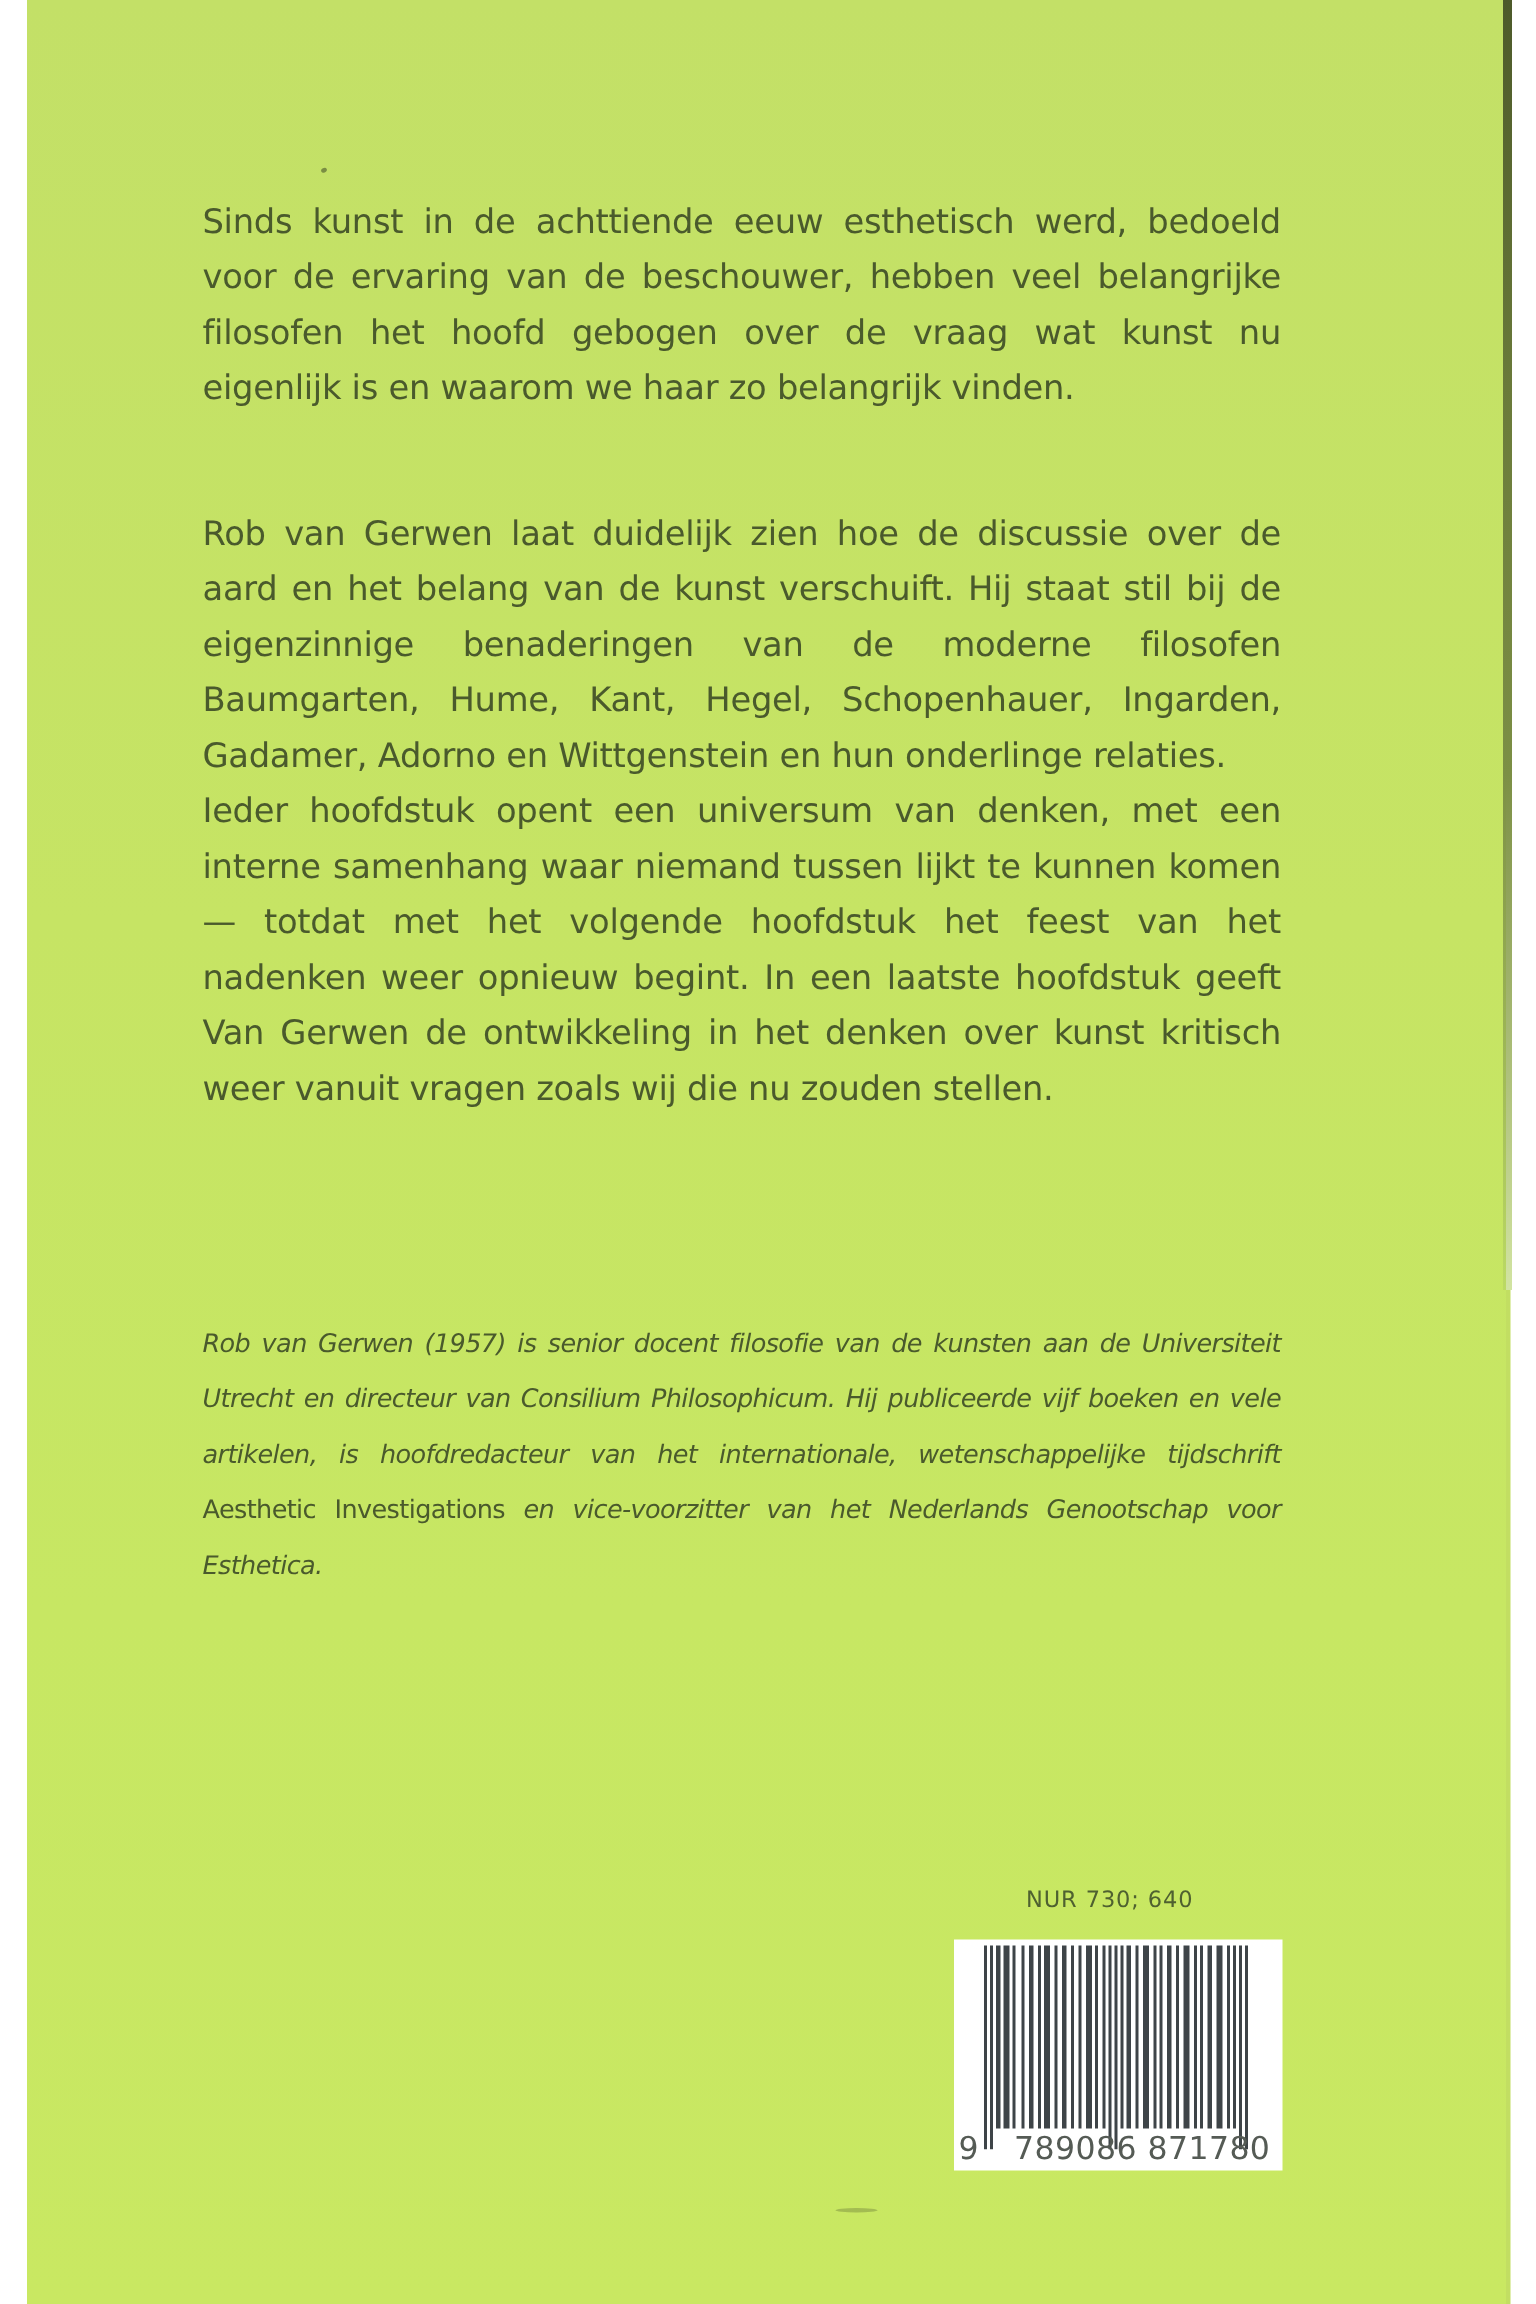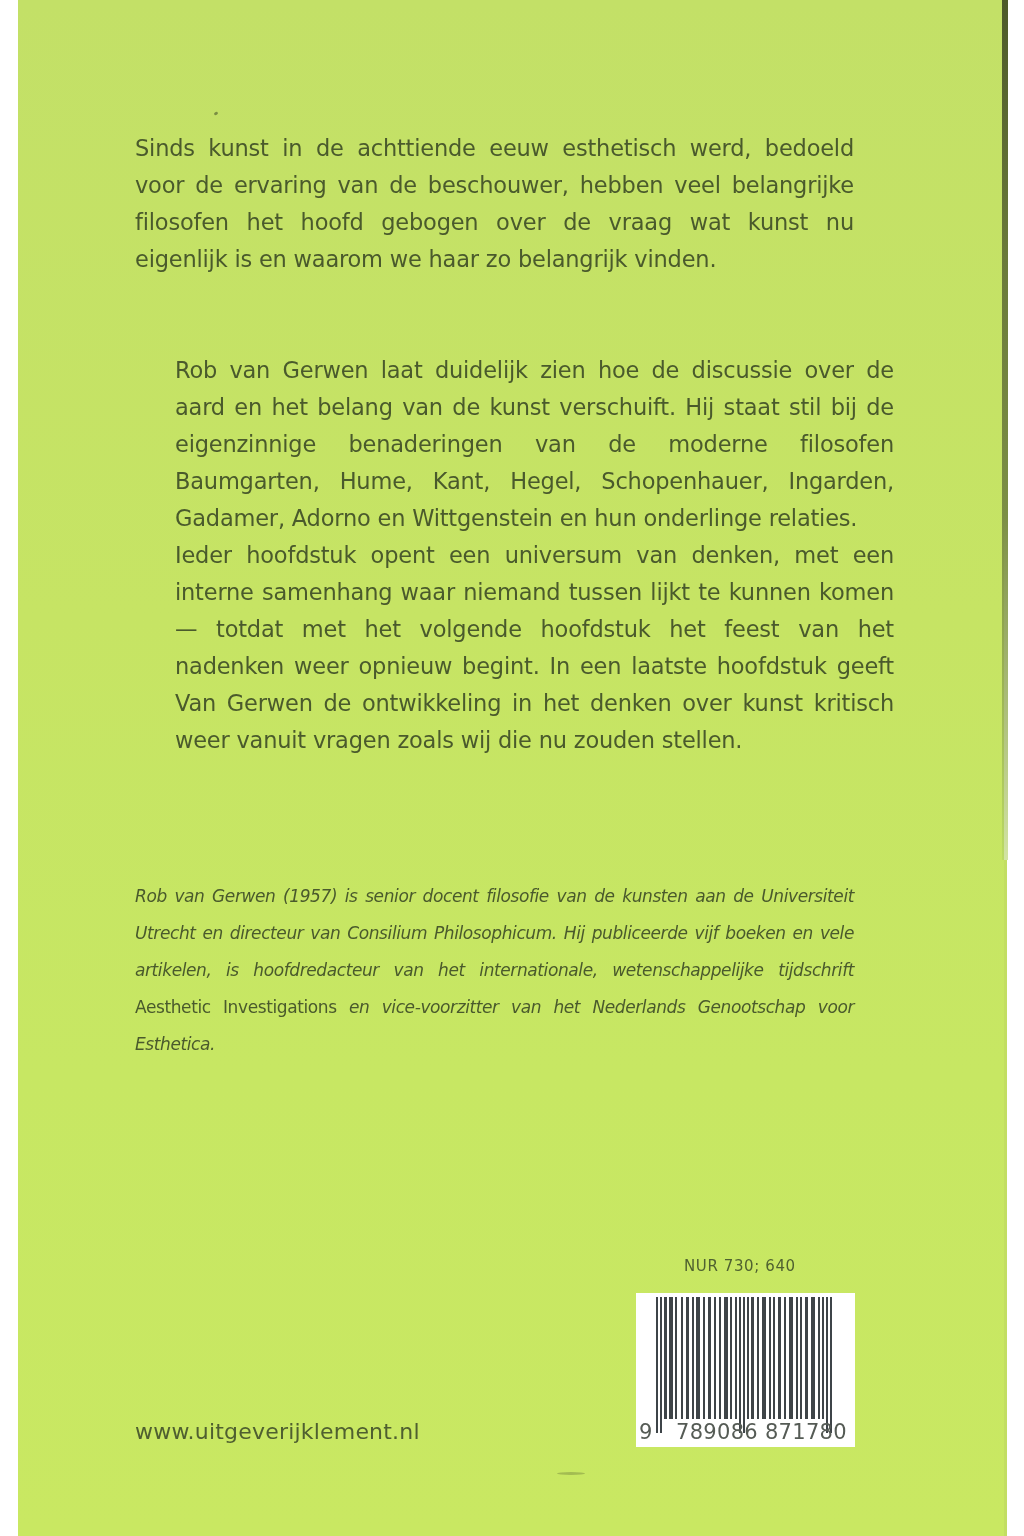--- a/index.html
+++ b/index.html
@@ -50,21 +50,21 @@
       color: #4a5a2c;
       text-align: justify;
       letter-spacing: -0.2px;
       word-spacing: 0px;
     }
     .para {
       margin: 0;
       text-align-last: left;
     }
     .para-1 { top: 130px; }
-    .para-2 { top: 352px; margin-left: 40px; }
+    .para-2 { top: 338px; }
     .bio {
       top: 878px;
       font-style: italic;
       font-family: "DejaVu Sans", sans-serif;
       font-size: 17px;
       letter-spacing: -0.4px;
     }
     .bio .upright {
       font-style: normal;
     }
@@ -201,14 +201,13 @@
         <rect x="190" y="4" width="2" height="136"></rect>
         <rect x="194" y="4" width="2" height="136"></rect>
       </g>
     </svg>
     <div class="barcode-number">
       <span class="first">9</span>
       <span class="rest">789086 871780</span>
     </div>
   </div>
 
-  <div class="website">www.uitgeverijklement.nl</div>
 </div>
 
 </body></html>

